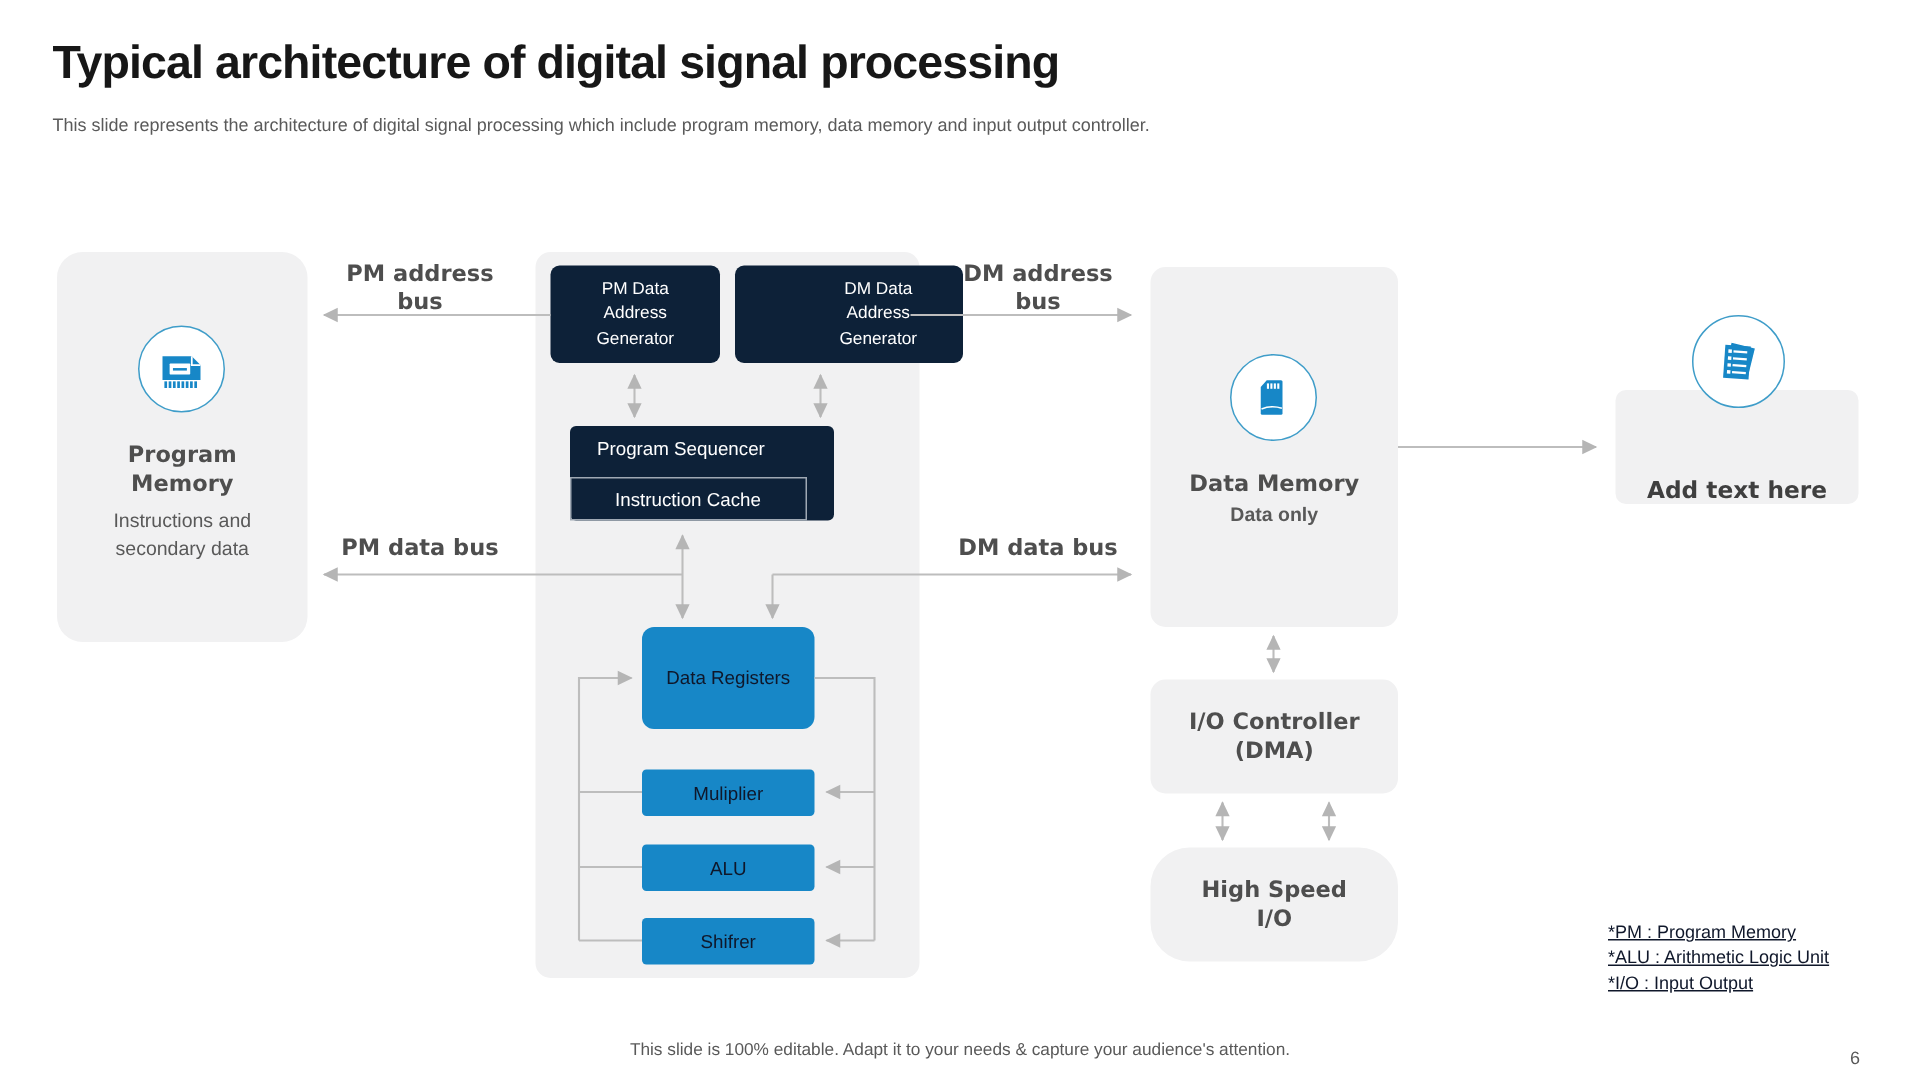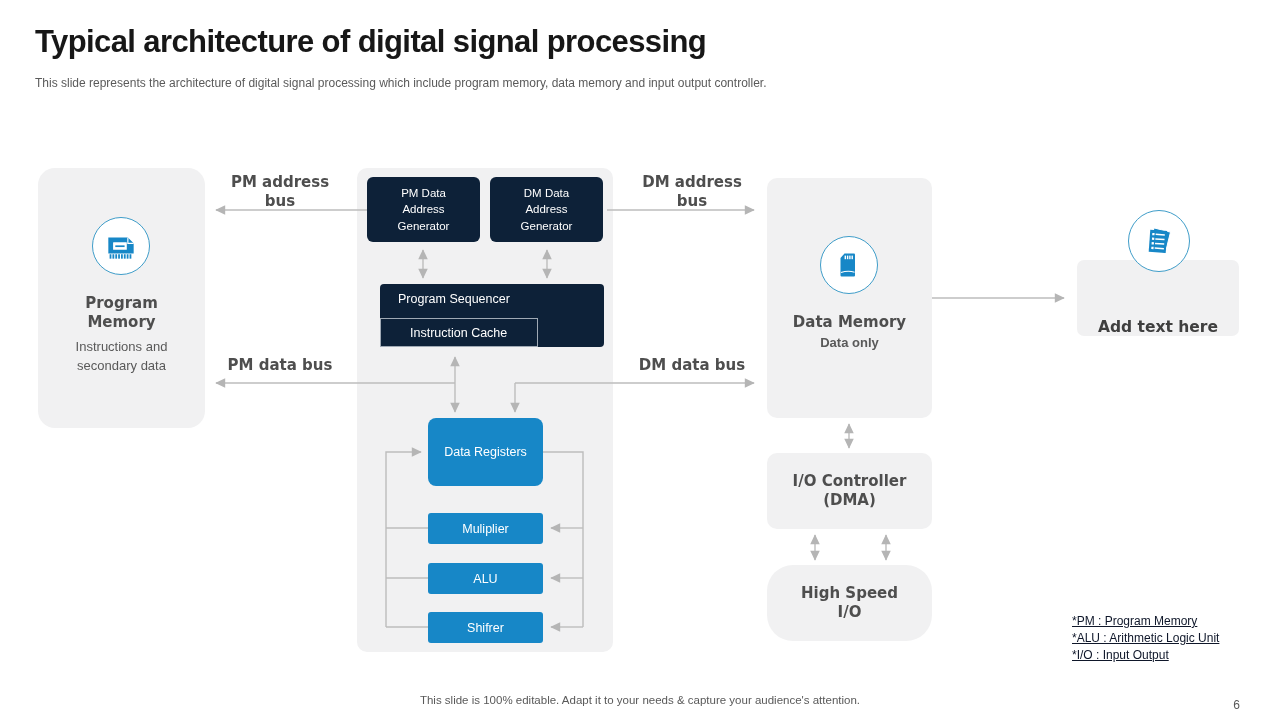--- a/index.html
+++ b/index.html
@@ -26,29 +26,29 @@
   .node-sub{font-size:13px;color:#595959;text-align:center;line-height:1.45;}
 
   .icon-circle{width:58px;height:58px;border-radius:50%;background:#ffffff;
                border:1.4px solid #3f9dc9;display:flex;align-items:center;justify-content:center;
                box-sizing:border-box;}
 
   .navybox{background:#0d2138;border-radius:6px;color:#ffffff;}
   .dag{width:113px;height:65px;display:flex;align-items:center;justify-content:center;
        text-align:center;font-size:11.5px;line-height:1.4;}
   .dag-pm{left:367px;top:177px;}
-  .dag-dm{left:490px;top:177px;}
-
-  .seq{left:380px;top:284px;width:224px;height:63px;border-radius:4px;}
+  .dag-dm{left:490px;top:177px;padding-left:39px;}
+
+  .seq{left:380px;top:284px;width:176px;height:63px;border-radius:4px;}
   .seq-label{position:absolute;left:18px;top:8px;font-size:12.5px;color:#ffffff;}
   .cache{position:absolute;left:0;bottom:0;width:158px;height:29px;border:1px solid #9fa9b4;
          box-sizing:border-box;display:flex;align-items:center;padding-left:29px;
          font-size:12.5px;color:#ffffff;}
 
-  .bluebox{background:#1787c7;color:#ffffff;display:flex;align-items:center;justify-content:center;
+  .bluebox{background:#1787c7;color:#0f172a;display:flex;align-items:center;justify-content:center;
            font-size:12.5px;text-align:center;}
   .dreg{left:428px;top:418px;width:115px;height:68px;border-radius:8px;}
   .bb-sm{width:115px;height:31px;border-radius:3px;text-align:center;}
   .bb-mul{left:428px;top:513px;}
   .bb-alu{left:428px;top:563px;}
   .bb-shf{left:428px;top:612px;}
 
   .bus-label{font-family:"DejaVu Sans","Liberation Sans",sans-serif;font-weight:bold;
              font-size:15px;color:#4e4e4e;text-align:center;line-height:1.27;width:150px;}
   .lbl-pma{left:205px;top:173px;}

